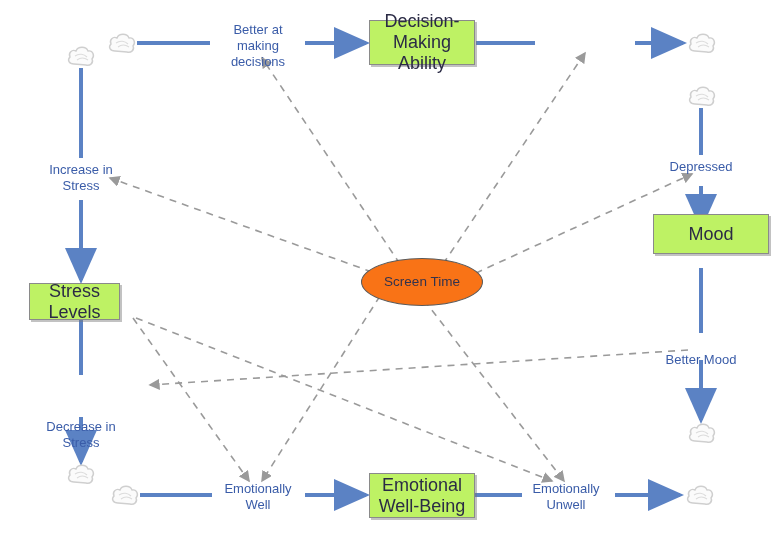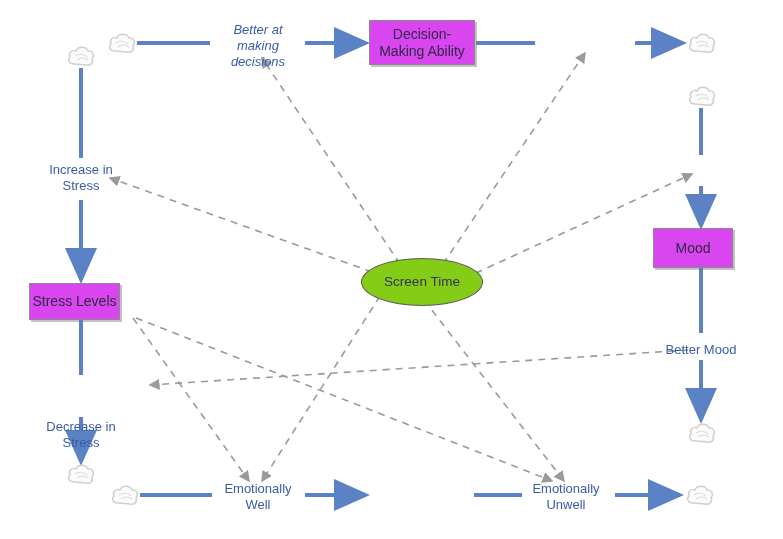--- a/index.html
+++ b/index.html
@@ -5,25 +5,25 @@
   html,body{margin:0;padding:0;background:#ffffff;}
   body{width:783px;height:539px;overflow:hidden;
        font-family:"Liberation Sans", sans-serif;}
   #canvas{position:relative;width:783px;height:539px;background:#fff;}
   svg#wires{position:absolute;left:0;top:0;width:783px;height:539px;}
 
   .node{position:absolute;box-sizing:border-box;
         display:flex;align-items:center;justify-content:center;
         text-align:center;line-height:1.15;}
 
-  .rect-node{background:#d946ef;border:1.5px solid #8a8a8a;
-             color:#2b2b45;font-size:14px;
+  .rect-node{background:#bef264;border:1.5px solid #8a8a8a;
+             color:#2b2b45;font-size:18px;
              box-shadow:2px 2px 0 rgba(120,120,120,.45);}
 
-  .ellipse-node{background:#84cc16;border:1.6px solid #5a5a5a;
+  .ellipse-node{background:#f97316;border:1.6px solid #5a5a5a;
                 border-radius:50%;color:#33334d;font-size:13.5px;}
 
   .edge-label{position:absolute;color:#3a5ca8;font-size:13px;
               text-align:center;line-height:1.22;white-space:pre-line;
               pointer-events:none;}
 
   .cloud{position:absolute;width:30px;height:24px;}
 </style>
 </head>
 <body>
@@ -77,42 +77,47 @@
 
   <div class="node ellipse-node" style="left:361px;top:258px;width:122px;height:48px;">
     <span>Screen Time</span>
   </div>
 
   <div class="node rect-node" style="left:369px;top:20px;width:106px;height:45px;">
     <span style="white-space:pre-line;">Decision-
 Making Ability</span>
   </div>
 
-  <div class="node rect-node" style="left:653px;top:228px;width:80px;height:40px;">
+  <div class="node rect-node" style="left:653px;top:214px;width:116px;height:40px;">
     <span>Mood</span>
   </div>
 
   <div class="node rect-node" style="left:29px;top:283px;width:91px;height:37px;">
     <span>Stress Levels</span>
   </div>
 
+  <div class="node rect-node" style="left:369px;top:473px;width:106px;height:45px;">
+    <span style="white-space:pre-line;">Emotional
+Well-Being</span>
+  </div>
 
-  <div class="edge-label" style="left:210px;top:22px;width:96px;font-style:italic;">Better at
+  <div class="edge-label" style="left:210px;top:22px;width:96px;">Better at
 making
 decisions</div>
 
 
   <div class="edge-label" style="left:24px;top:162px;width:114px;">Increase in
 Stress</div>
 
   <div class="edge-label" style="left:24px;top:379px;width:114px;margin-top:40px;">Decrease in
 Stress</div>
 
+  <div class="edge-label" style="left:645px;top:159px;width:112px;">Depressed</div>
 
-  <div class="edge-label" style="left:645px;top:342px;width:112px;">Better Mood</div>
+  <div class="edge-label" style="left:645px;top:352px;width:112px;">Better Mood</div>
 
   <div class="edge-label" style="left:208px;top:481px;width:100px;">Emotionally
 Well</div>
 
   <div class="edge-label" style="left:514px;top:481px;width:104px;">Emotionally
 Unwell</div>
 
   <svg class="cloud" style="left:66px;top:44px;" viewBox="0 0 30 24">
     <path d="M8 20 C3 20 1 16 4 13 C2 9 6 5 10 7 C12 2 20 2 22 7 C27 6 29 12 26 15
              C28 19 24 22 20 21 Z" fill="#fbfbfb" stroke="#cfcfcf" stroke-width="1.4"></path>

